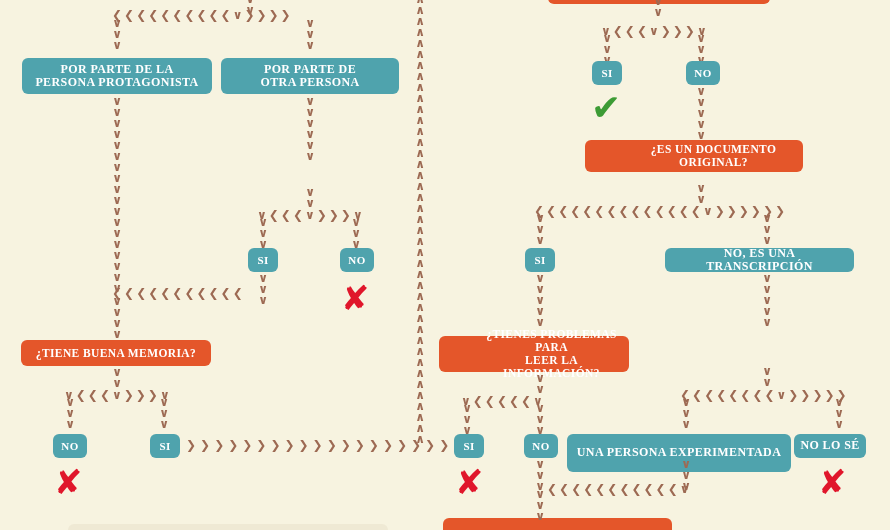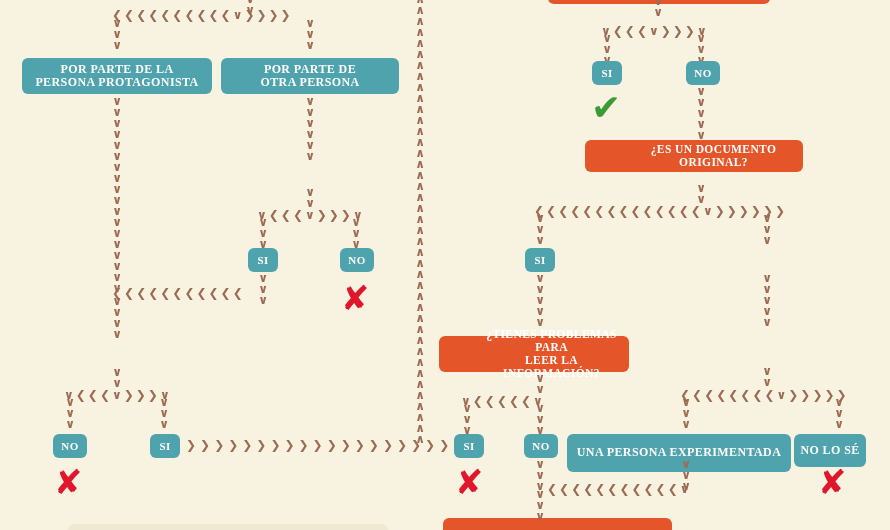--- a/index.html
+++ b/index.html
@@ -187,20 +187,21 @@
   <div class="node teal small" style="left:340px;top:248px;width:34px;height:24px;">NO</div>
 
   <div class="track vtrack" style="left:256px;top:273px;width:14px;">
     <span>∨</span>
       <span>∨</span>
       <span>∨</span>
   </div>
 
   <div class="xmark" style="left:341px;top:281px;">✘</div>
 
+  <div class="node orange q" style="left:21px;top:340px;width:190px;height:26px;">¿TIENE BUENA MEMORIA?</div>
 
   <div class="track vtrack" style="left:110px;top:367px;width:14px;">
     <span>∨</span>
       <span>∨</span>
   </div>
   <div class="track htrack" style="left:64px;top:388px;">
     <span>∨</span>
       <span>❮</span>
       <span>❮</span>
       <span>❮</span>
@@ -370,20 +371,21 @@
       <span>∨</span>
       <span>∨</span>
   </div>
   <div class="track vtrack" style="left:760px;top:213px;width:14px;">
     <span>∨</span>
       <span>∨</span>
       <span>∨</span>
   </div>
 
   <div class="node teal small" style="left:525px;top:248px;width:30px;height:24px;">SI</div>
+  <div class="node teal lbl" style="left:665px;top:248px;width:189px;height:24px;padding:3px 8px;">NO, ES UNA TRANSCRIPCIÓN</div>
 
   <div class="track vtrack" style="left:533px;top:273px;width:14px;">
     <span>∨</span>
       <span>∨</span>
       <span>∨</span>
       <span>∨</span>
       <span>∨</span>
   </div>
   <div class="track vtrack" style="left:760px;top:273px;width:14px;">
     <span>∨</span>
@@ -476,21 +478,21 @@
       <span>∨</span>
       <span>∨</span>
   </div>
   <div class="track vtrack" style="left:832px;top:397px;width:14px;">
     <span>∨</span>
       <span>∨</span>
       <span>∨</span>
   </div>
 
   <div class="node teal lbl" style="left:567px;top:434px;width:224px;height:24px;padding:19px 8px;">UNA PERSONA EXPERIMENTADA</div>
-  <div class="node teal lbl" style="left:794px;top:434px;width:72px;height:33px;padding:3px 6px;">NO LO SÉ</div>
+  <div class="node teal lbl" style="left:794px;top:434px;width:72px;height:24px;padding:3px 6px;">NO LO SÉ</div>
 
   <div class="track vtrack" style="left:679px;top:459px;width:14px;">
     <span>∨</span>
       <span>∨</span>
       <span>∨</span>
   </div>
 
   <div class="xmark" style="left:818px;top:465px;">✘</div>
 
 </div>

